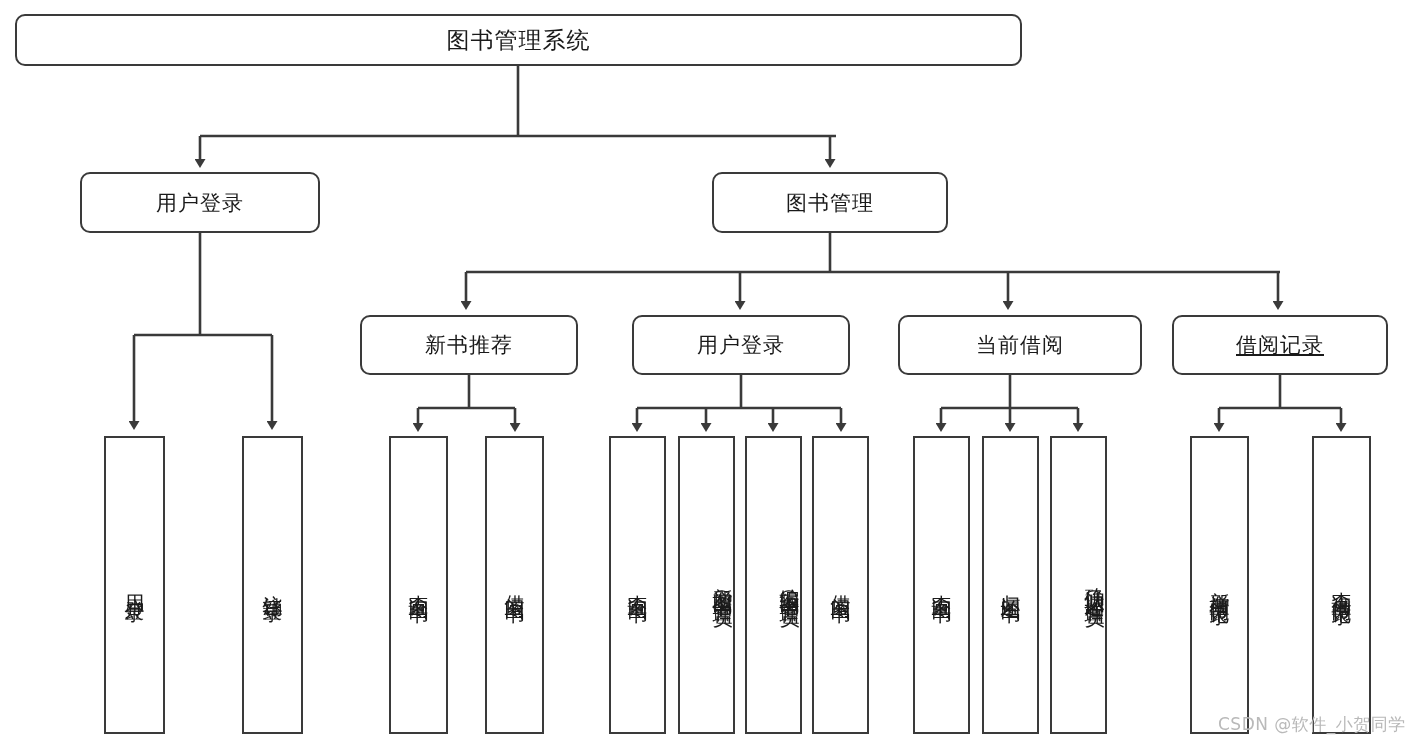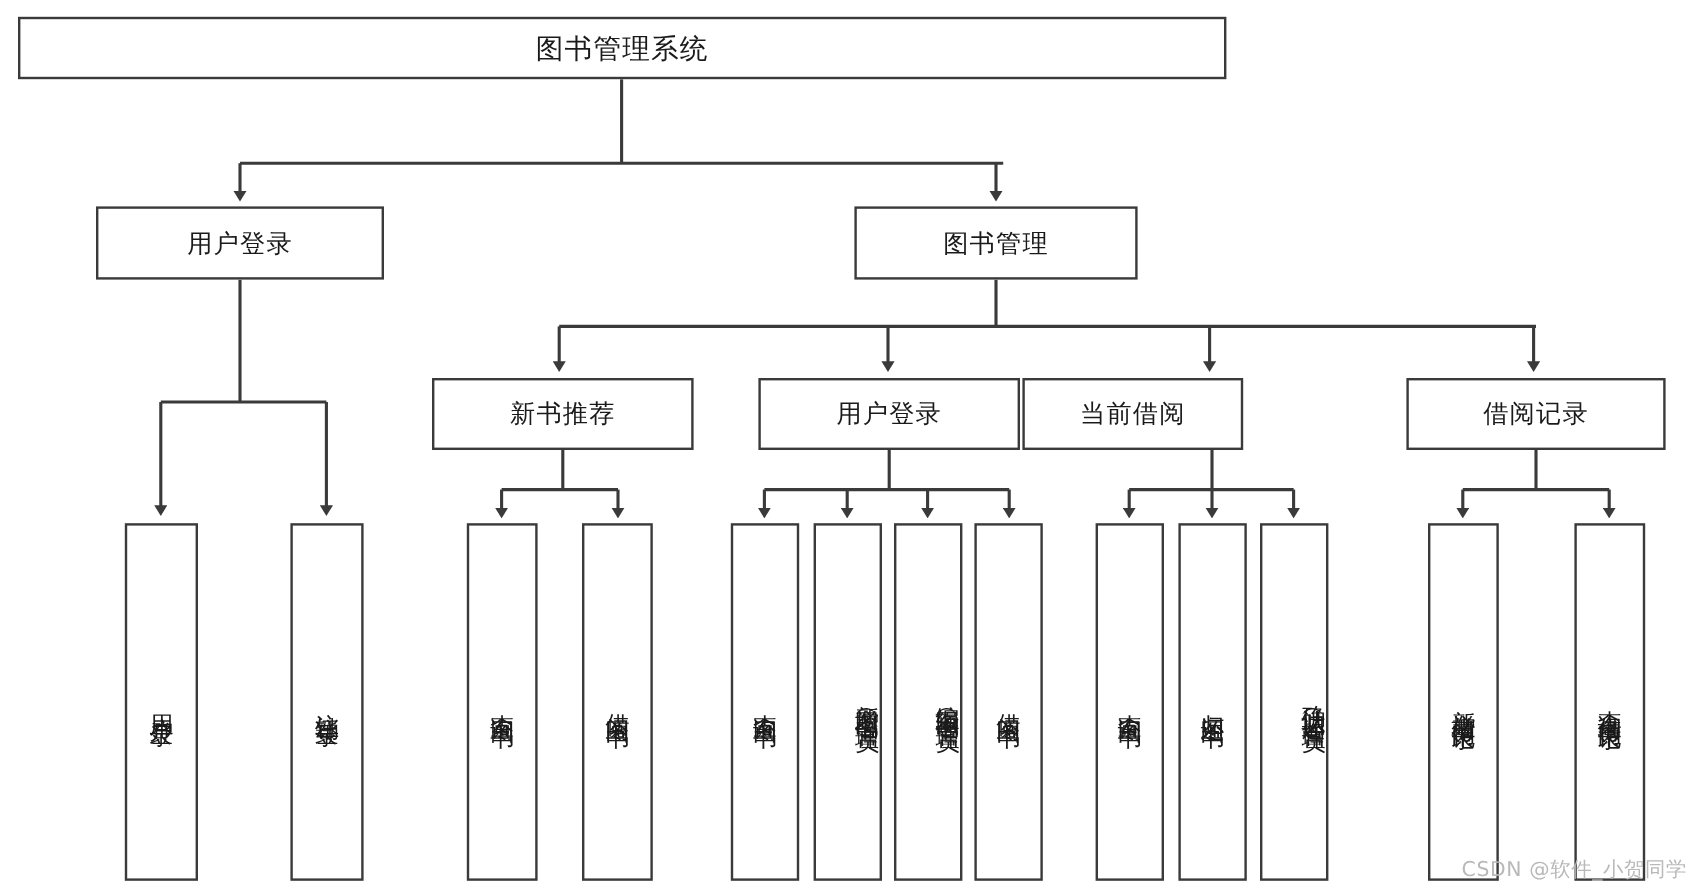--- a/index.html
+++ b/index.html
@@ -31,20 +31,21 @@
     background: #ffffff;
     border: 2px solid #3a3a3a;
     display: flex;
     align-items: center;
     justify-content: center;
     color: #1a1a1a;
   }
   .node.h {
     font-size: 21px;
     letter-spacing: 1px;
+    border-radius: 10px;
   }
   .node.v {
     font-size: 20px;
     writing-mode: vertical-rl;
     text-orientation: upright;
     letter-spacing: 3px;
     line-height: 1.05;
     padding-top: 6px;
     padding-bottom: 6px;
     align-items: flex-start;
@@ -136,24 +137,24 @@
   <div class="node h" style="left:712px; top:172px; width:236px; height:61px;">
     <span class="lbl">图书管理</span>
   </div>
 
   <div class="node h" style="left:360px; top:315px; width:218px; height:60px;">
     <span class="lbl">新书推荐</span>
   </div>
   <div class="node h" style="left:632px; top:315px; width:218px; height:60px;">
     <span class="lbl">用户登录</span>
   </div>
-  <div class="node h" style="left:852px; top:315px; width:184px; height:60px;">
+  <div class="node h" style="left:898px; top:315px; width:244px; height:60px;">
     <span class="lbl">当前借阅</span>
   </div>
-  <div class="node h" style="left:1172px; top:315px; width:216px; height:60px;">
+  <div class="node h" style="left:1172px; top:315px; width:216px; height:60px;text-decoration:underline;">
     <span class="lbl">借阅记录</span>
   </div>
 
   <div class="node v centered" style="left:104px; top:436px; width:61px; height:298px;">
     <span class="lbl">用户登录</span>
   </div>
   <div class="node v centered" style="left:242px; top:436px; width:61px; height:298px;">
     <span class="lbl">注销登录</span>
   </div>
 

